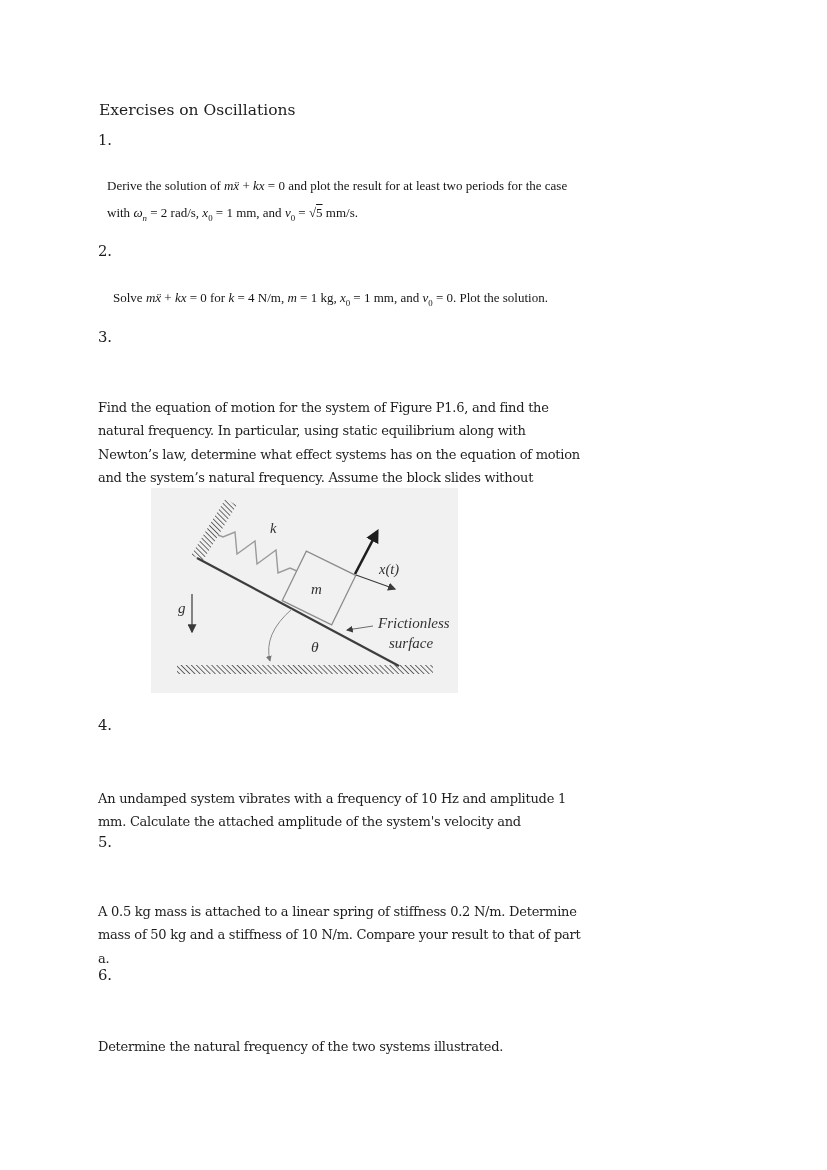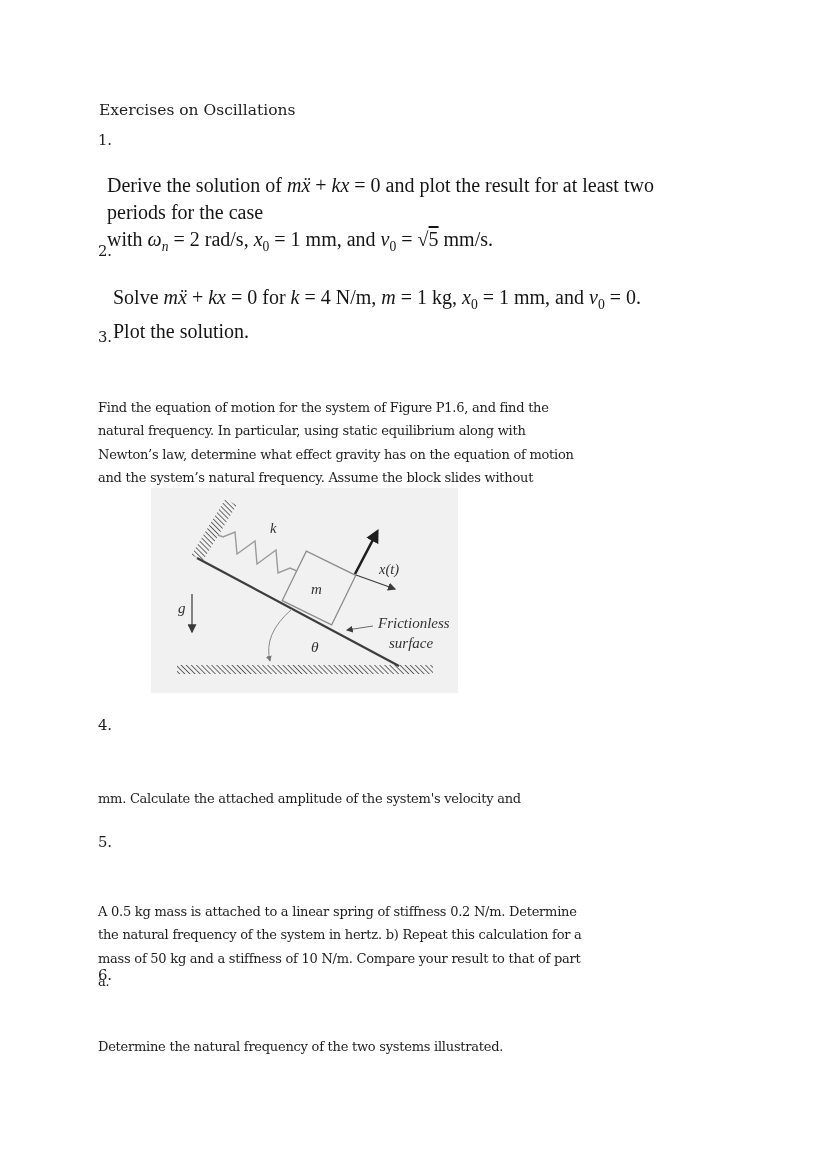--- a/index.html
+++ b/index.html
@@ -2,21 +2,21 @@
 <html><head>
 <meta charset="utf-8">
 <style>
   html,body{margin:0;padding:0;background:#fff;}
   .page{position:relative;width:655px;height:1170px;background:#ffffff;overflow:hidden;
         font-family:"DejaVu Serif",serif;color:#1d1d1d;}
   .abs{position:absolute;}
   .title{font-size:15.5px;}
   .num{font-size:14.8px;letter-spacing:-0.2px;}
   .body-par{font-size:13px;line-height:23.4px;letter-spacing:-0.25px;margin-top:36px;}
-  .times-par{font-family:"Liberation Serif",serif;font-size:20px;line-height:27px;color:#151515;}
+  .times-par{font-family:"Liberation Serif",serif;font-size:13px;line-height:27px;color:#151515;}
   .times-par i{font-style:italic;}
   .times-par sub{font-size:0.68em;}
   .ovl{text-decoration:overline;}
   .fig{background:#f1f1f1;}
   .fig text{font-family:"Liberation Serif",serif;font-style:italic;fill:#333;}
 </style>
 </head>
 <body>
 
 <div class="page">
@@ -31,21 +31,21 @@
 
   <div class="abs num" style="left:98px;top:242px;">2.</div>
   <div class="abs times-par" style="left:113px;top:284px;">
     <div>Solve <i>mẍ</i> + <i>kx</i> = 0 for <i>k</i> = 4 N/m, <i>m</i> = 1 kg, <i>x</i><sub>0</sub> = 1 mm, and <i>v</i><sub>0</sub> = 0.  Plot the solution.</div>
   </div>
 
   <div class="abs num" style="left:98px;top:328px;">3.</div>
   <div class="abs body-par" style="left:98px;top:360px;">
     <div>Find the equation of motion for the system of Figure P1.6, and find the</div>
     <div>natural frequency. In particular, using static equilibrium along with</div>
-    <div>Newton’s law, determine what effect gravity has on the equation of motion</div>
+    <div>Newton’s law, determine what effect systems has on the equation of motion</div>
     <div>and the system’s natural frequency. Assume the block slides without</div>
   </div>
 
   <svg class="abs fig" style="left:151px;top:488px;" width="307" height="205" viewBox="0 0 307 205">
     <defs>
       <pattern id="hatch" patternUnits="userSpaceOnUse" width="3.6" height="3.6" patternTransform="rotate(-45)">
         <line x1="0" y1="0" x2="0" y2="3.6" stroke="#3c3c3c" stroke-width="1.5"></line>
       </pattern>
       <marker id="ah-s" viewBox="0 0 10 10" refX="8.5" refY="5" markerWidth="7.5" markerHeight="7.5" orient="auto">
         <path d="M0,0 L10,5 L0,10 z" fill="#3a3a3a"></path>
@@ -84,27 +84,27 @@
     <text x="160" y="106" font-size="15">m</text>
     <text x="27" y="125" font-size="15">g</text>
     <text x="160" y="164" font-size="15.5">θ</text>
     <text x="228" y="86" font-size="14.5">x(t)</text>
     <text x="227" y="140" font-size="15">Frictionless</text>
     <text x="238" y="160" font-size="15">surface</text>
   </svg>
 
   <div class="abs num" style="left:98px;top:716px;">4.</div>
   <div class="abs body-par" style="left:98px;top:751px;">
+    <div>An undamped system vibrates with a frequency of 10 Hz and amplitude 1</div>
     <div>mm. Calculate the attached amplitude of the system's velocity and</div>
   </div>
 
   <div class="abs num" style="left:98px;top:833px;">5.</div>
   <div class="abs body-par" style="left:98px;top:864px;">
     <div>A 0.5 kg mass is attached to a linear spring of stiffness 0.2 N/m. Determine</div>
-    <div>the natural frequency of the system in hertz. b) Repeat this calculation for a</div>
     <div>mass of 50 kg and a stiffness of 10 N/m. Compare your result to that of part</div>
     <div>a.</div>
   </div>
 
   <div class="abs num" style="left:98px;top:966px;">6.</div>
   <div class="abs body-par" style="left:98px;top:999px;">
     <div>Determine the natural frequency of the two systems illustrated.</div>
   </div>
 
 </div>

